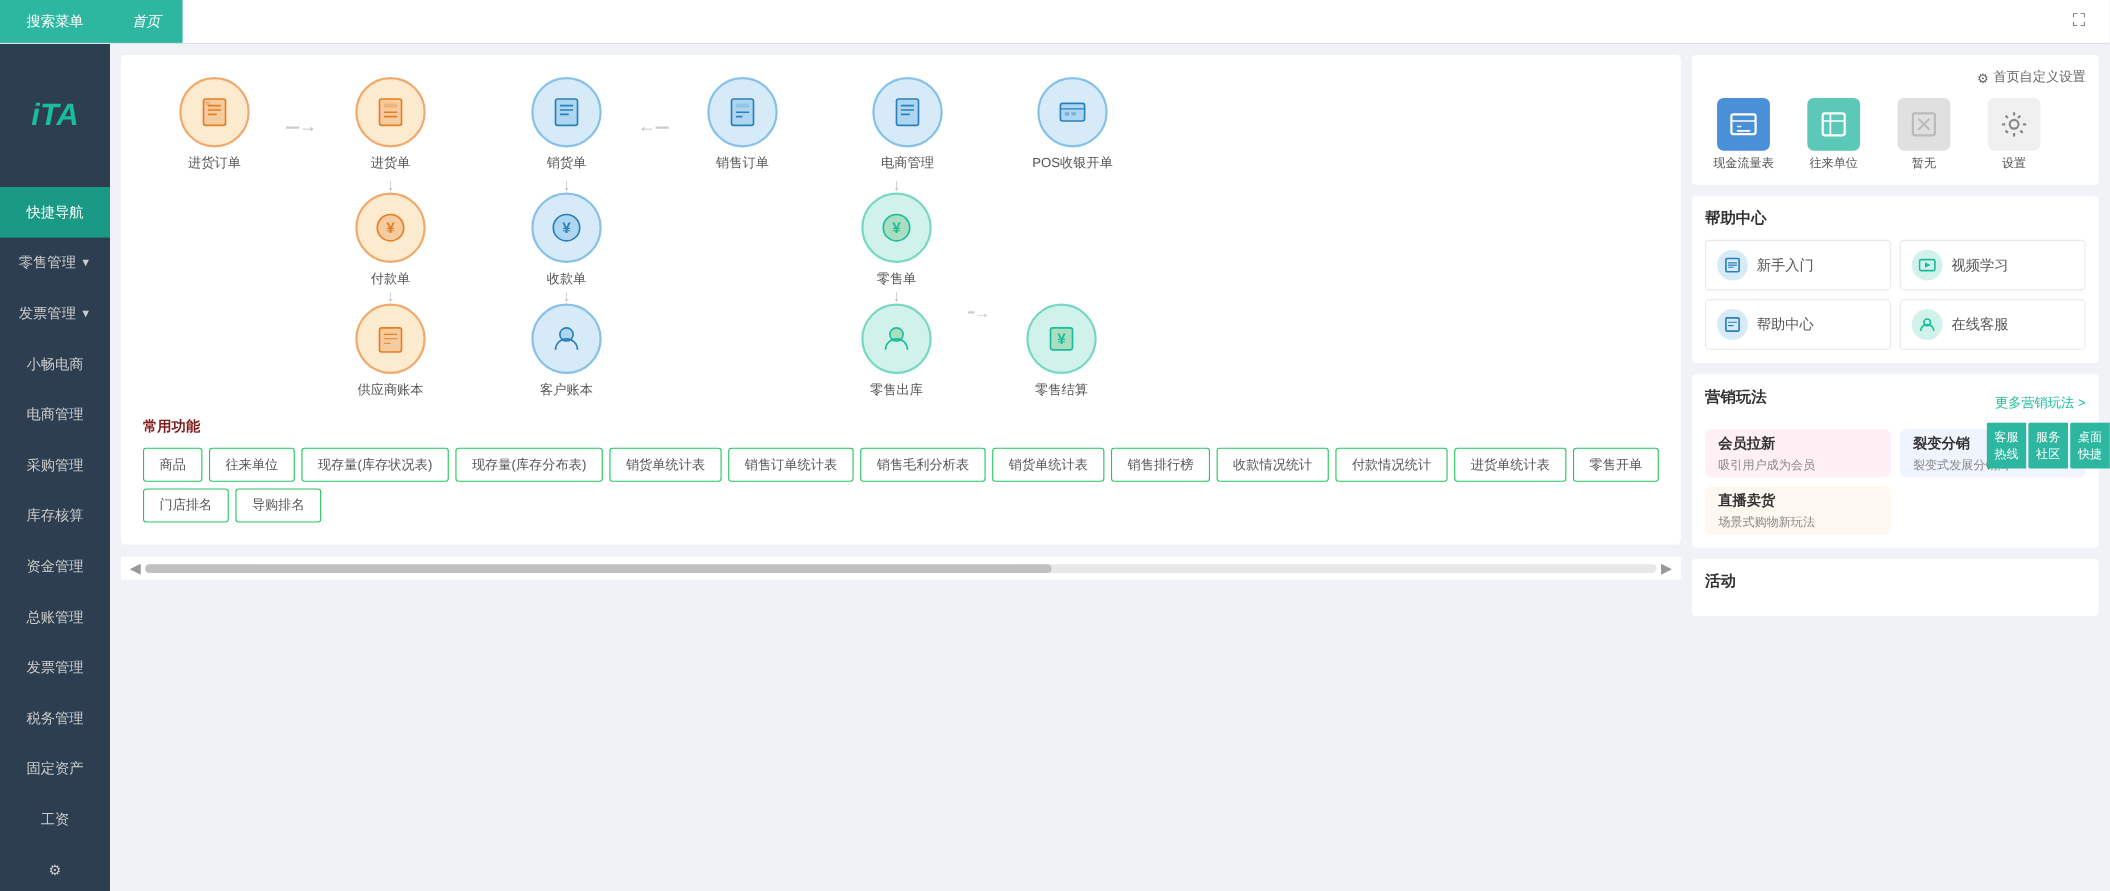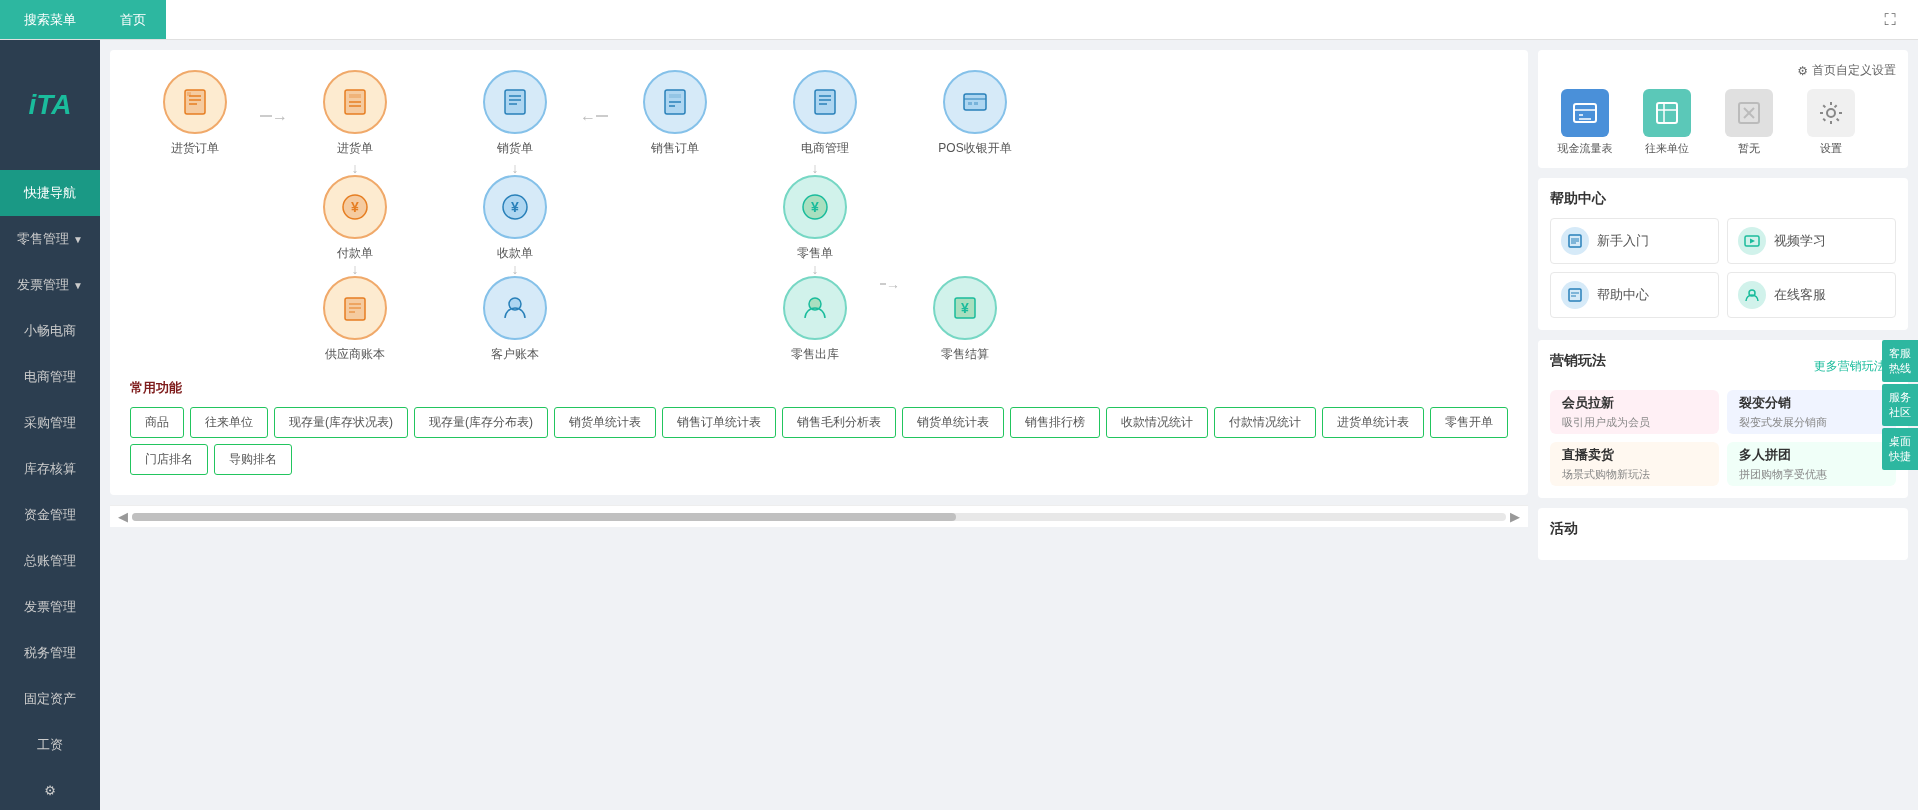--- a/index.html
+++ b/index.html
@@ -1,21 +1,21 @@
 <!DOCTYPE html>
 <html><head>
   <meta charset="utf-8">
   <style>
     * { box-sizing: border-box; margin: 0; padding: 0; }
     body { font-family: 'Microsoft YaHei', sans-serif; font-size: 13px; background: #f0f2f5; display: flex; flex-direction: column; height: 810px; overflow: hidden; }
 
     
     .top-bar { display: flex; align-items: center; height: 40px; background: #fff; border-bottom: 1px solid #e0e0e0; flex-shrink: 0; }
     .search-menu { width: 100px; height: 100%; background: #2db7a0; color: #fff; display: flex; align-items: center; justify-content: center; font-size: 13px; cursor: pointer; }
-    .tab-home { height: 100%; padding: 0 20px; background: #2db7a0; color: #fff; display: flex; align-items: center; font-size: 13px; cursor: pointer; }
+    .tab-home { height: 100%; padding: 0 20px; background: #2db7a0; color: #fff; display: flex; align-items: center; font-size: 13px; cursor: pointer; font-style: italic; }
     .top-right { margin-left: auto; padding-right: 16px; display: flex; align-items: center; }
     .fullscreen-btn { width: 24px; height: 24px; display: flex; align-items: center; justify-content: center; cursor: pointer; color: #666; font-size: 16px; }
 
     
     .main-layout { display: flex; flex: 1; overflow: hidden; }
 
     
     .sidebar { width: 100px; background: #2c3e50; color: #fff; display: flex; flex-direction: column; flex-shrink: 0; overflow-y: auto; }
     .sidebar-item { padding: 14px 17px; text-align: center; cursor: pointer; font-size: 13px; color: #ccc; position: relative; display: flex; align-items: center; justify-content: center; gap: 4px; }
     .sidebar-item.active { background: #1a9985; color: #fff; }
@@ -75,21 +75,21 @@
     .marketing-item-desc { font-size: 11px; color: #888; }
     .marketing-item.pink { background: #fff0f5; }
     .marketing-item.blue2 { background: #f0f4ff; }
     .marketing-item.orange2 { background: #fff8f0; }
     .marketing-item.green2 { background: #f0fff8; }
 
     
     .activity { background: #fff; border-radius: 4px; padding: 12px; }
 
     
-    .float-btns { position: fixed; right: 0; top: 50%; transform: translateY(-50%); display: flex; flex-direction: column; gap: 2px; z-index: 100; }
+    .float-btns { position: fixed; right: 0; top: 50%; transform: translateY(-50%); display: flex; flex-direction: row; gap: 2px; z-index: 100; }
     .float-btn { background: #2db7a0; color: #fff; padding: 6px 4px; font-size: 11px; text-align: center; cursor: pointer; writing-mode: horizontal-tb; width: 36px; border-radius: 2px 0 0 2px; }
 
     .node-col { display: flex; flex-direction: column; align-items: center; width: 130px; }
 
     
     .bottom-scroll { display: flex; align-items: center; background: #fff; padding: 3px 8px; border-top: 1px solid #eee; }
     .scroll-left-arrow { cursor: pointer; color: #999; }
     .scroll-right-arrow { cursor: pointer; color: #999; }
     .scroll-thumb-track { flex: 1; height: 8px; background: #e8e8e8; border-radius: 4px; margin: 0 4px; position: relative; }
     .scroll-thumb { width: 60%; height: 100%; background: #c0c0c0; border-radius: 4px; }
@@ -509,24 +509,20 @@
             <div class="marketing-item-desc">吸引用户成为会员</div>
           </div>
           <div class="marketing-item blue2">
             <div class="marketing-item-title">裂变分销</div>
             <div class="marketing-item-desc">裂变式发展分销商</div>
           </div>
           <div class="marketing-item orange2">
             <div class="marketing-item-title">直播卖货</div>
             <div class="marketing-item-desc">场景式购物新玩法</div>
           </div>
-          <div class="marketing-item green2">
-            <div class="marketing-item-title">多人拼团</div>
-            <div class="marketing-item-desc">拼团购物享受优惠</div>
-          </div>
         </div>
       </div>
 
       <div class="activity">
         <div class="section-title">活动</div>
       </div>
 
     </div>
   </div>
 </div>

